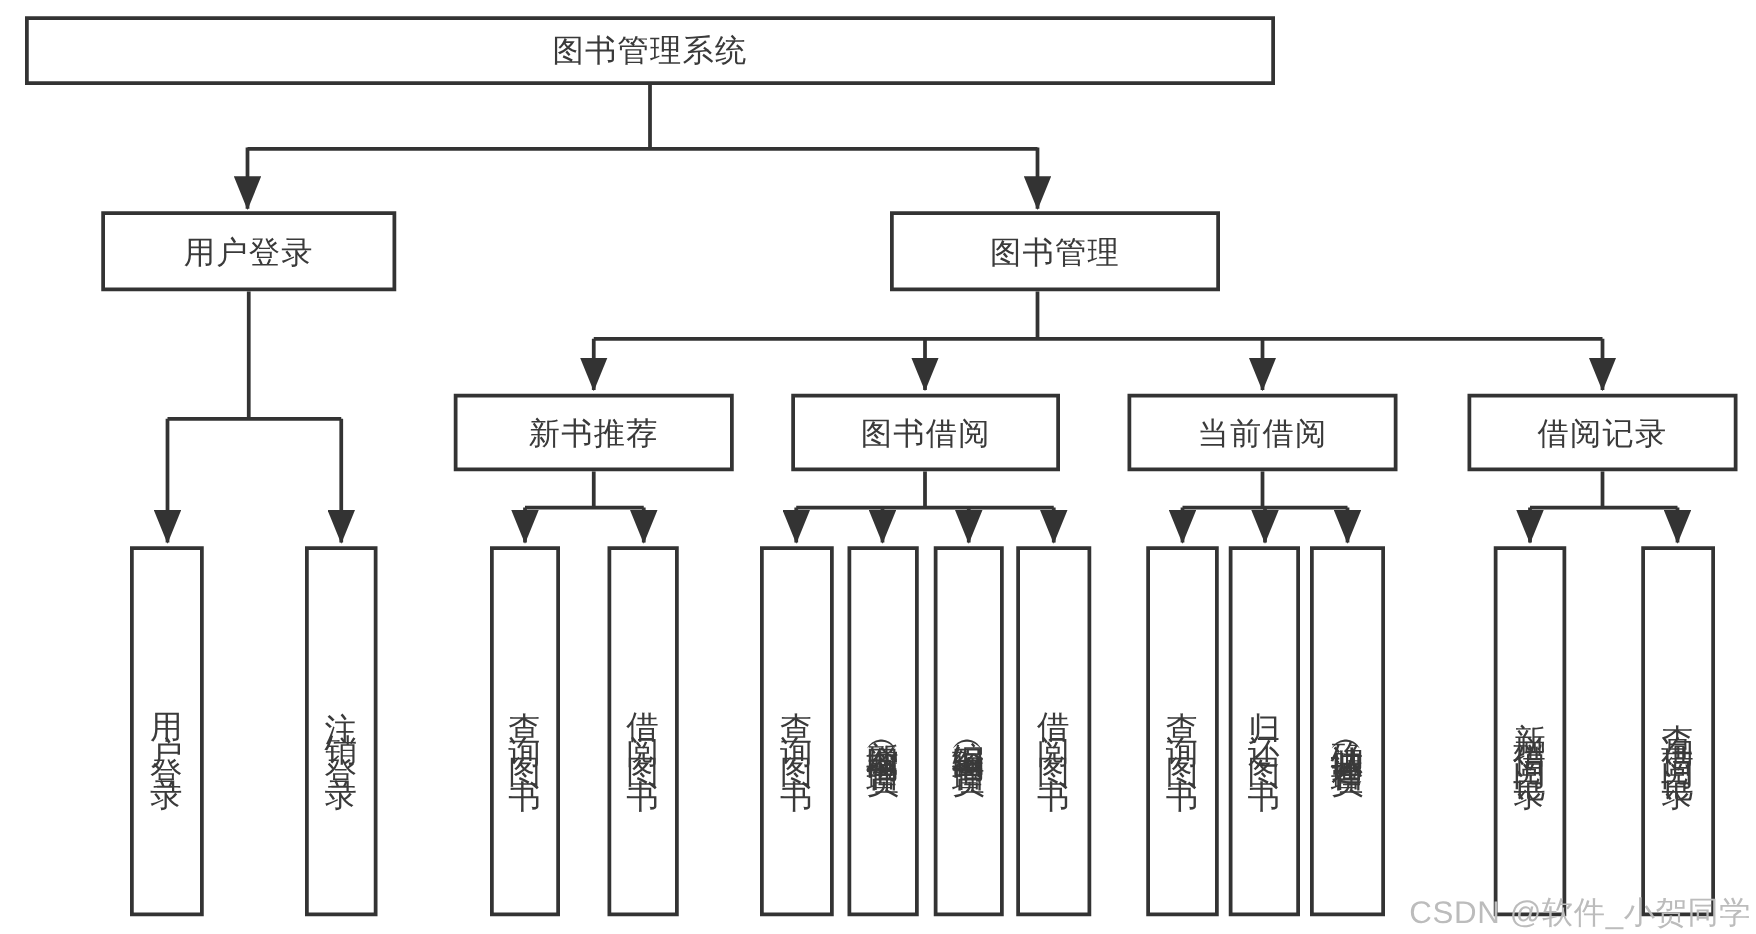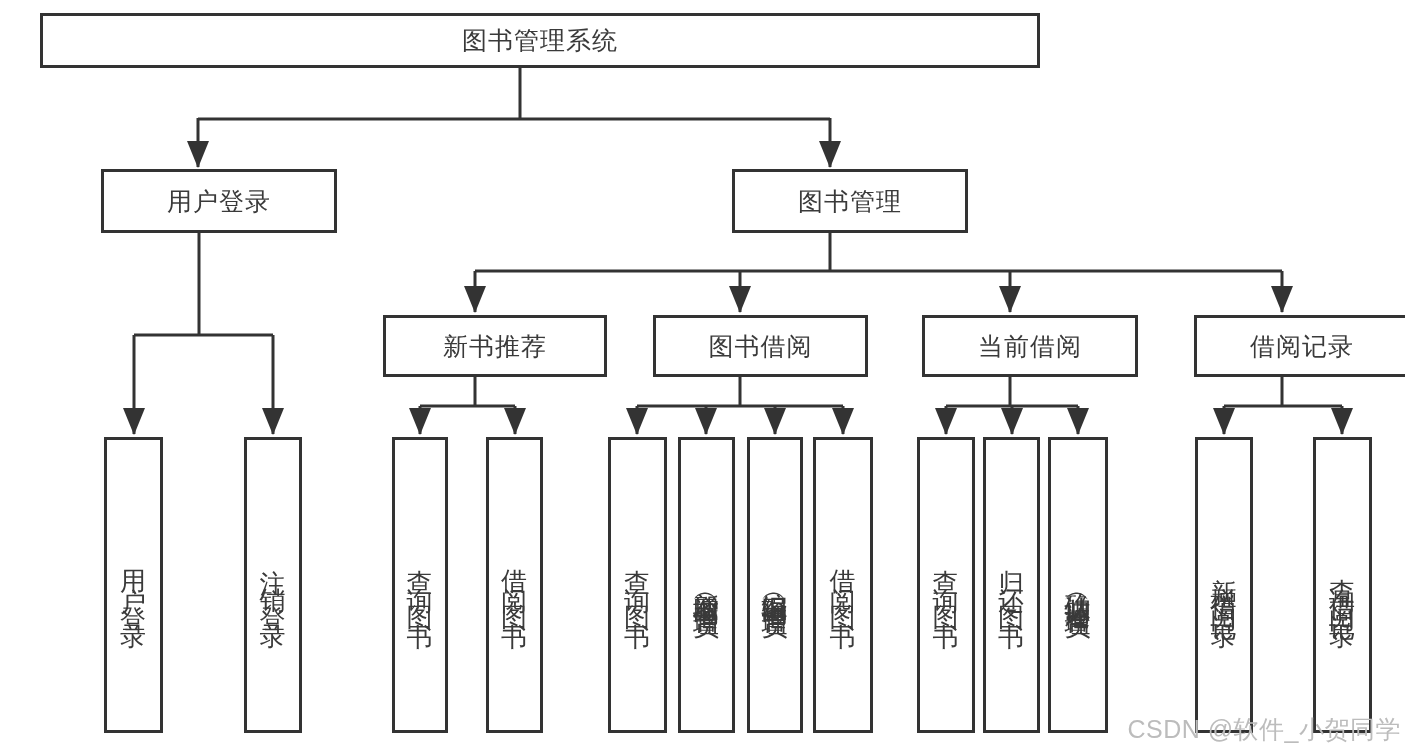--- a/index.html
+++ b/index.html
@@ -32,21 +32,20 @@
     display: flex;
     align-items: center;
     justify-content: center;
     z-index: 2;
     text-align: center;
   }
   .node.h {
     font-size: 25px;
     letter-spacing: 1px;
     white-space: nowrap;
-    margin-left: 20px;
   }
   .node.v {
     writing-mode: vertical-rl;
     text-orientation: mixed;
     font-size: 26px;
     line-height: 1;
   }
   .node.v.sp-narrow { letter-spacing: 3px; }
   .node.v.sp-mid    { letter-spacing: 9px; }
   .node.v.sp-wide   { letter-spacing: 18px; }
@@ -105,21 +104,21 @@
 
       <path d="M1282 377 V406 M1224 406 H1342"></path>
       <line x1="1224" y1="406" x2="1224" y2="434" marker-end="url(#ah)"></line>
       <line x1="1342" y1="406" x2="1342" y2="434" marker-end="url(#ah)"></line>
     </g>
   </svg>
 
   <div class="node h" style="left:20px; top:13px; width:1000px; height:55px;">图书管理系统</div>
 
   <div class="node h" style="left:81px; top:169px; width:236px; height:64px;">用户登录</div>
-  <div class="node h" style="left:712px; top:169px; width:236px; height:64px;">图书管理</div>
+  <div class="node h" style="left:712px; top:169px; width:264px; height:64px;">图书管理</div>
 
   <div class="node h" style="left:363px; top:315px; width:224px; height:62px;">新书推荐</div>
   <div class="node h" style="left:633px; top:315px; width:215px; height:62px;">图书借阅</div>
   <div class="node h" style="left:902px; top:315px; width:216px; height:62px;">当前借阅</div>
   <div class="node h" style="left:1174px; top:315px; width:216px; height:62px;">借阅记录</div>
 
   <div class="node v sp-wide" style="left:104px; top:437px; width:59px; height:296px;">用户登录</div>
   <div class="node v sp-wide" style="left:244px; top:437px; width:58px; height:296px;">注销登录</div>
 
   <div class="node v sp-wide" style="left:392px; top:437px; width:56px; height:296px;">查询图书</div>

